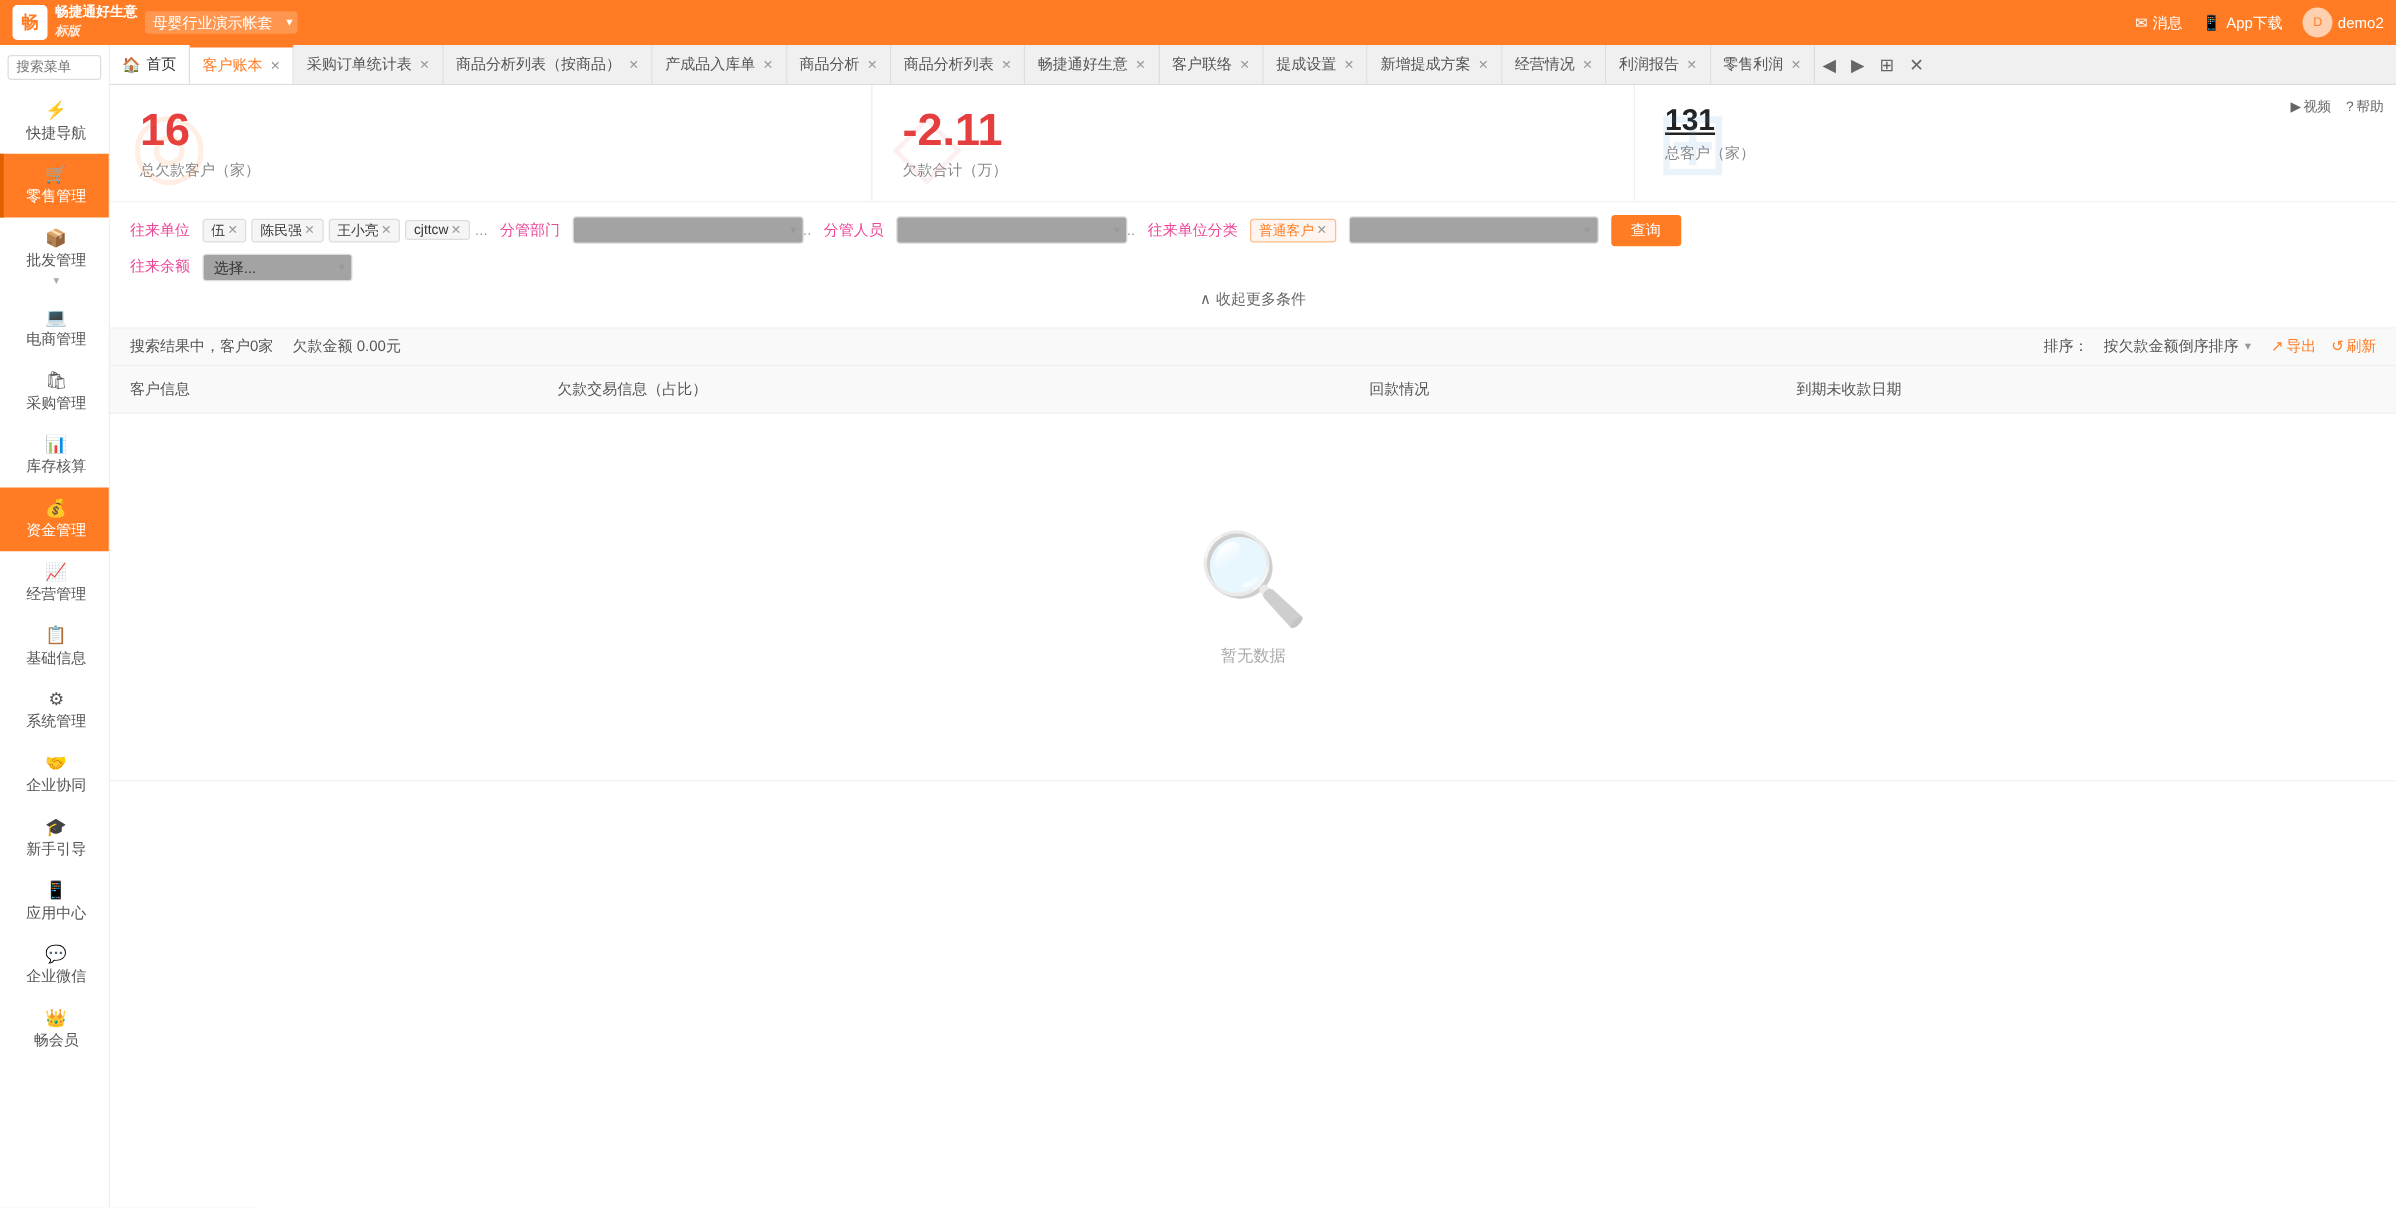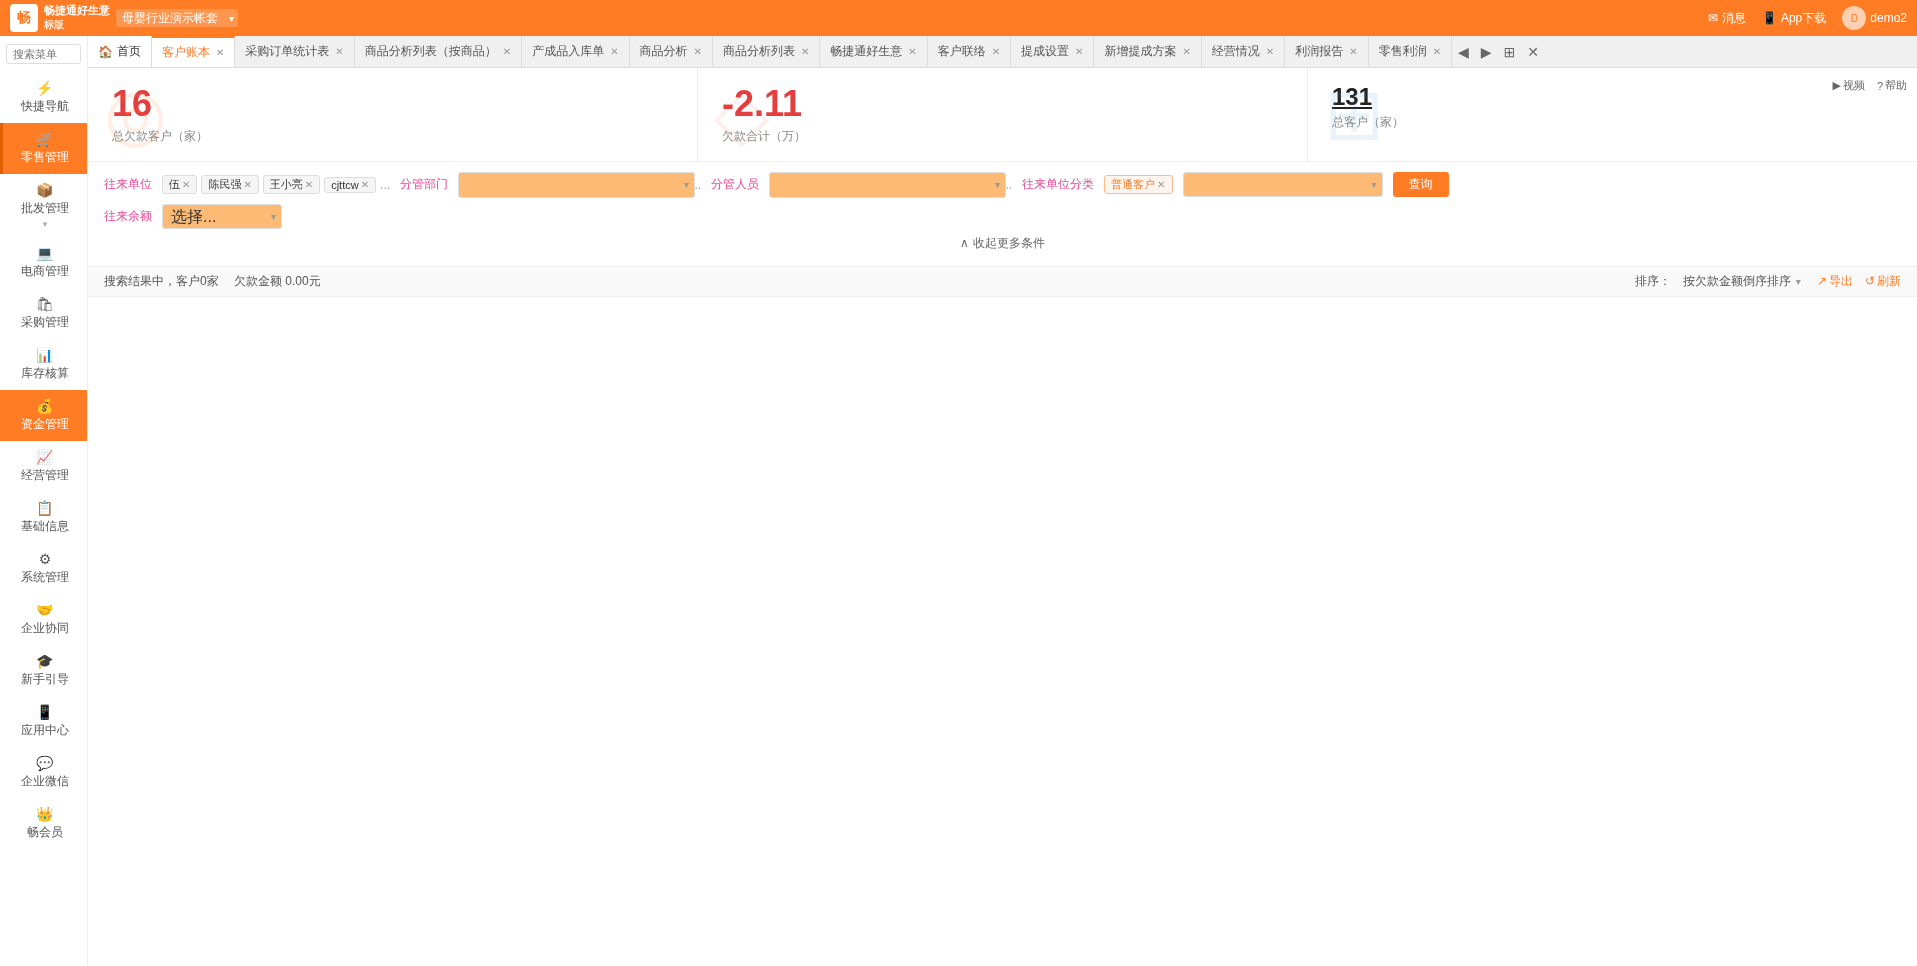--- a/index.html
+++ b/index.html
@@ -50,21 +50,21 @@
     .stat-label { font-size: 12px; color: #888; margin-top: 4px; }
 
     
     .filter-section { padding: 10px 16px; background: #fff; border-bottom: 1px solid #eee; }
     .filter-row { display: flex; align-items: center; gap: 10px; flex-wrap: wrap; margin-bottom: 6px; }
     .filter-label { font-size: 12px; color: #ec4899; white-space: nowrap; }
     .filter-tags { display: flex; align-items: center; gap: 4px; flex-wrap: wrap; }
     .filter-tag { background: #f5f5f5; border: 1px solid #ddd; border-radius: 3px; padding: 1px 6px; font-size: 11px; color: #333; display: flex; align-items: center; gap: 2px; }
     .filter-tag-close { color: #999; cursor: pointer; font-size: 10px; }
     .filter-more { color: #999; font-size: 12px; cursor: pointer; }
-    .filter-select { border: 1px solid #ddd; border-radius: 3px; padding: 3px 20px 3px 8px; font-size: 16px; color: #333; background: #fdba74; appearance: none; cursor: pointer; min-width: 120px; }
+    .filter-select { border: 1px solid #ddd; border-radius: 3px; padding: 3px 20px 3px 8px; font-size: 12px; color: #333; background: #a3a3a3; appearance: none; cursor: pointer; min-width: 120px; }
     .filter-select-wrap { position: relative; display: inline-flex; align-items: center; }
     .filter-select-wrap::after { content: '▾'; position: absolute; right: 6px; font-size: 10px; color: #999; pointer-events: none; }
     .filter-select-large { min-width: 200px; }
     .filter-tag-selected { background: #fff5f0; border: 1px solid #ffbb88; border-radius: 3px; padding: 1px 6px; font-size: 11px; color: #ff7c24; display: flex; align-items: center; gap: 2px; }
     .collapse-btn { display: flex; align-items: center; gap: 4px; color: #666; font-size: 12px; cursor: pointer; margin: 4px auto; width: fit-content; }
     .search-query-btn { background: #ff7c24; color: #fff; border: none; border-radius: 3px; padding: 4px 16px; font-size: 12px; cursor: pointer; }
 
     
     .results-bar { display: flex; align-items: center; justify-content: space-between; padding: 6px 16px; background: #f9f9f9; border-bottom: 1px solid #eee; font-size: 12px; color: #555; }
     .results-bar-right { display: flex; align-items: center; gap: 12px; }
@@ -90,21 +90,21 @@
 
 <div class="app-wrapper">
 
   <div class="top-bar">
     <div class="top-bar-logo">
       <div class="logo-icon">
           <span>畅</span>
         </div>
       <div>
         <div style="font-size:11px;line-height:1.2;text-align:center;">畅捷通好生意</div>
-        <div style="font-size:10px;opacity:0.85;">标版</div>
+        <div style="font-size:10px;opacity:0.85;font-style:italic;">标版</div>
       </div>
     </div>
     <div class="top-bar-selector-wrap">
       <select class="top-bar-selector">
         <option>母婴行业演示帐套</option>
       </select>
     </div>
     <div class="top-bar-right">
       <div class="top-bar-right-item">
         <span>✉</span>
@@ -367,16 +367,36 @@
               <span>↗</span>
               <span>导出</span>
             </span>
             <span class="refresh-btn">
               <span>↺</span>
               <span>刷新</span>
             </span>
           </div>
         </div>
 
+        <table class="data-table">
+          <thead>
+            <tr>
+              <th>客户信息</th>
+              <th>欠款交易信息（占比）</th>
+              <th>回款情况</th>
+              <th>到期未收款日期</th>
+            </tr>
+          </thead>
+          <tbody>
+            <tr>
+              <td colspan="4">
+                <div class="empty-state">
+                  <div style="font-size:72px;opacity:0.3;margin-bottom:10px;">🔍</div>
+                  <div>暂无数据</div>
+                </div>
+              </td>
+            </tr>
+          </tbody>
+        </table>
       </div>
     </div>
   </div>
 </div>
 
 </body></html>

